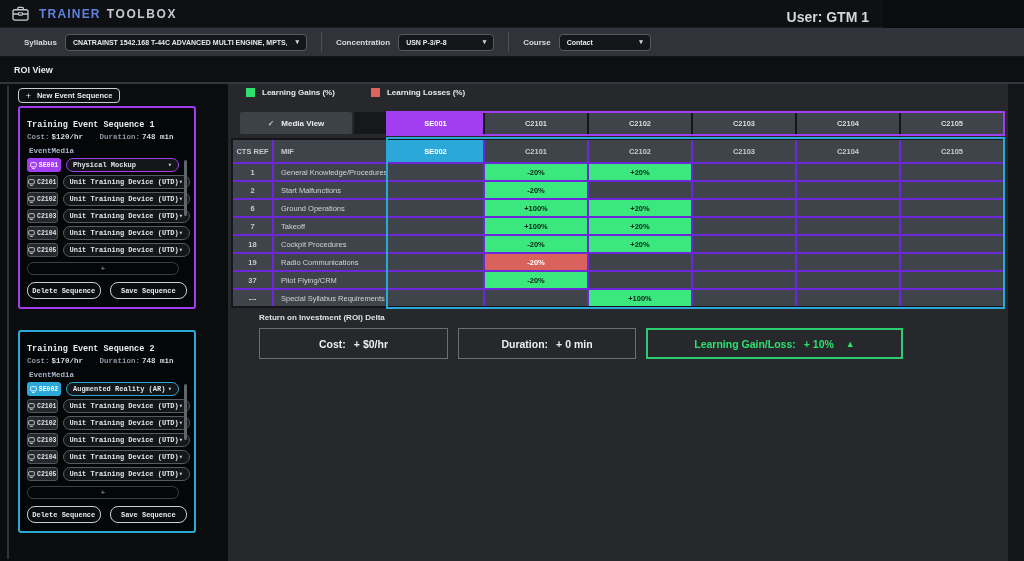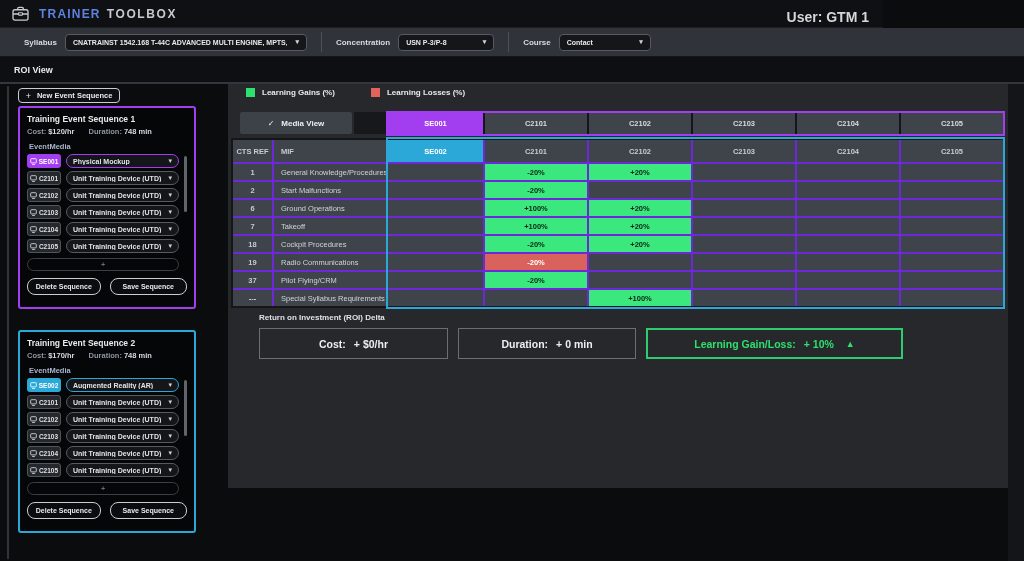--- a/index.html
+++ b/index.html
@@ -24,21 +24,21 @@
 
   
   .roibar{position:absolute;left:0;top:57px;width:1024px;height:27px;background:#0e0f12;border-bottom:2px solid #33373d;display:flex;align-items:center;box-sizing:border-box;}
   .roibar span{margin-left:14px;font-size:9px;font-weight:bold;}
 
   
   .sidebar{position:absolute;left:0;top:84px;width:228px;height:477px;background:#0b0c0e;}
   .side-rail{position:absolute;left:7px;top:2px;width:2px;height:473px;background:#303439;}
   .new-seq{position:absolute;left:18px;top:4px;width:102px;height:15px;border:1px solid #c9ced4;border-radius:4px;background:#0e0f12;display:flex;align-items:center;justify-content:center;font-size:7.5px;font-weight:bold;color:#e8eaed;box-sizing:border-box;}
   .new-seq .plus{margin-right:6px;font-size:9px;font-weight:normal;}
-  .seq-panel{position:absolute;left:18px;width:178px;height:203px;border:2px solid;border-radius:3px;background:#050608;box-sizing:border-box;padding:6px 7px;}
+  .seq-panel{position:absolute;left:18px;width:178px;height:203px;border:2px solid;border-radius:3px;background:#050608;box-sizing:border-box;padding:12px 7px;font-family:Liberation Mono, monospace;}
   .seq-title{font-size:8.5px;font-weight:bold;color:#e8eaed;}
   .seq-meta{margin-top:3px;font-size:7.5px;}
   .meta-label{color:#8f96a3;font-weight:bold;}
   .meta-value{color:#d7dadf;font-weight:bold;margin-left:2px;}
   .meta-label.dur{margin-left:12px;}
   .seq-cols{margin-top:6px;font-size:7.5px;font-weight:bold;color:#aab4cc;display:flex;}
   .seq-cols span:first-child{margin-left:2px;}
   .seq-cols span:last-child{}
   .seq-rows{position:relative;margin-top:2px;}
   .ev-row{display:flex;align-items:center;margin-top:3px;height:14px;}
@@ -48,21 +48,21 @@
   .ev-select{flex:1;margin-left:5px;margin-right:8px;height:14px;box-sizing:border-box;border:1px solid #565b62;border-radius:7px;background:#141619;display:flex;align-items:center;padding:0 6px;}
   .ev-media{flex:1;font-size:7px;font-weight:bold;color:#e2e5e9;white-space:nowrap;overflow:hidden;}
   .scroll-thumb{position:absolute;right:0px;top:2px;width:3px;height:56px;background:#60656c;border-radius:2px;}
   .add-ev{margin:5px 8px 0 0;height:13px;border:1px solid #3c4046;border-radius:7px;display:flex;align-items:center;justify-content:center;font-size:8px;color:#9aa0a8;box-sizing:border-box;}
   .seq-actions{display:flex;margin-top:7px;gap:9px;}
   .btn{height:17px;border:1px solid #c9ced4;border-radius:8px;display:flex;align-items:center;justify-content:center;font-size:7px;font-weight:bold;color:#e8eaed;background:#0b0c0f;box-sizing:border-box;}
   .btn.del{width:76px;}
   .btn.save{width:80px;}
 
   
-  .main{position:absolute;left:228px;top:84px;width:780px;height:404px;background:#26282c;}
+  .main{position:absolute;left:228px;top:84px;width:780px;height:477px;background:#26282c;}
   .right-strip{position:absolute;right:0;top:84px;width:16px;height:477px;background:#141518;}
   .legend{position:absolute;left:18px;top:4px;display:flex;align-items:center;font-size:8px;font-weight:bold;color:#e8eaed;}
   .legend .li{display:flex;align-items:center;}
   .legend .li2{margin-left:36px;}
   .legend .sw{width:9px;height:9px;margin-right:7px;}
 
   .tabs{position:absolute;left:12px;top:28px;display:flex;gap:2px;}
   .tab{width:112px;height:22px;display:flex;align-items:center;justify-content:center;font-size:8px;font-weight:bold;box-sizing:border-box;}
   .tab.sel{background:#3d4249;color:#eceef0;border-radius:2px;}
   .tab.unsel{background:#16181b;color:#80868d;}

